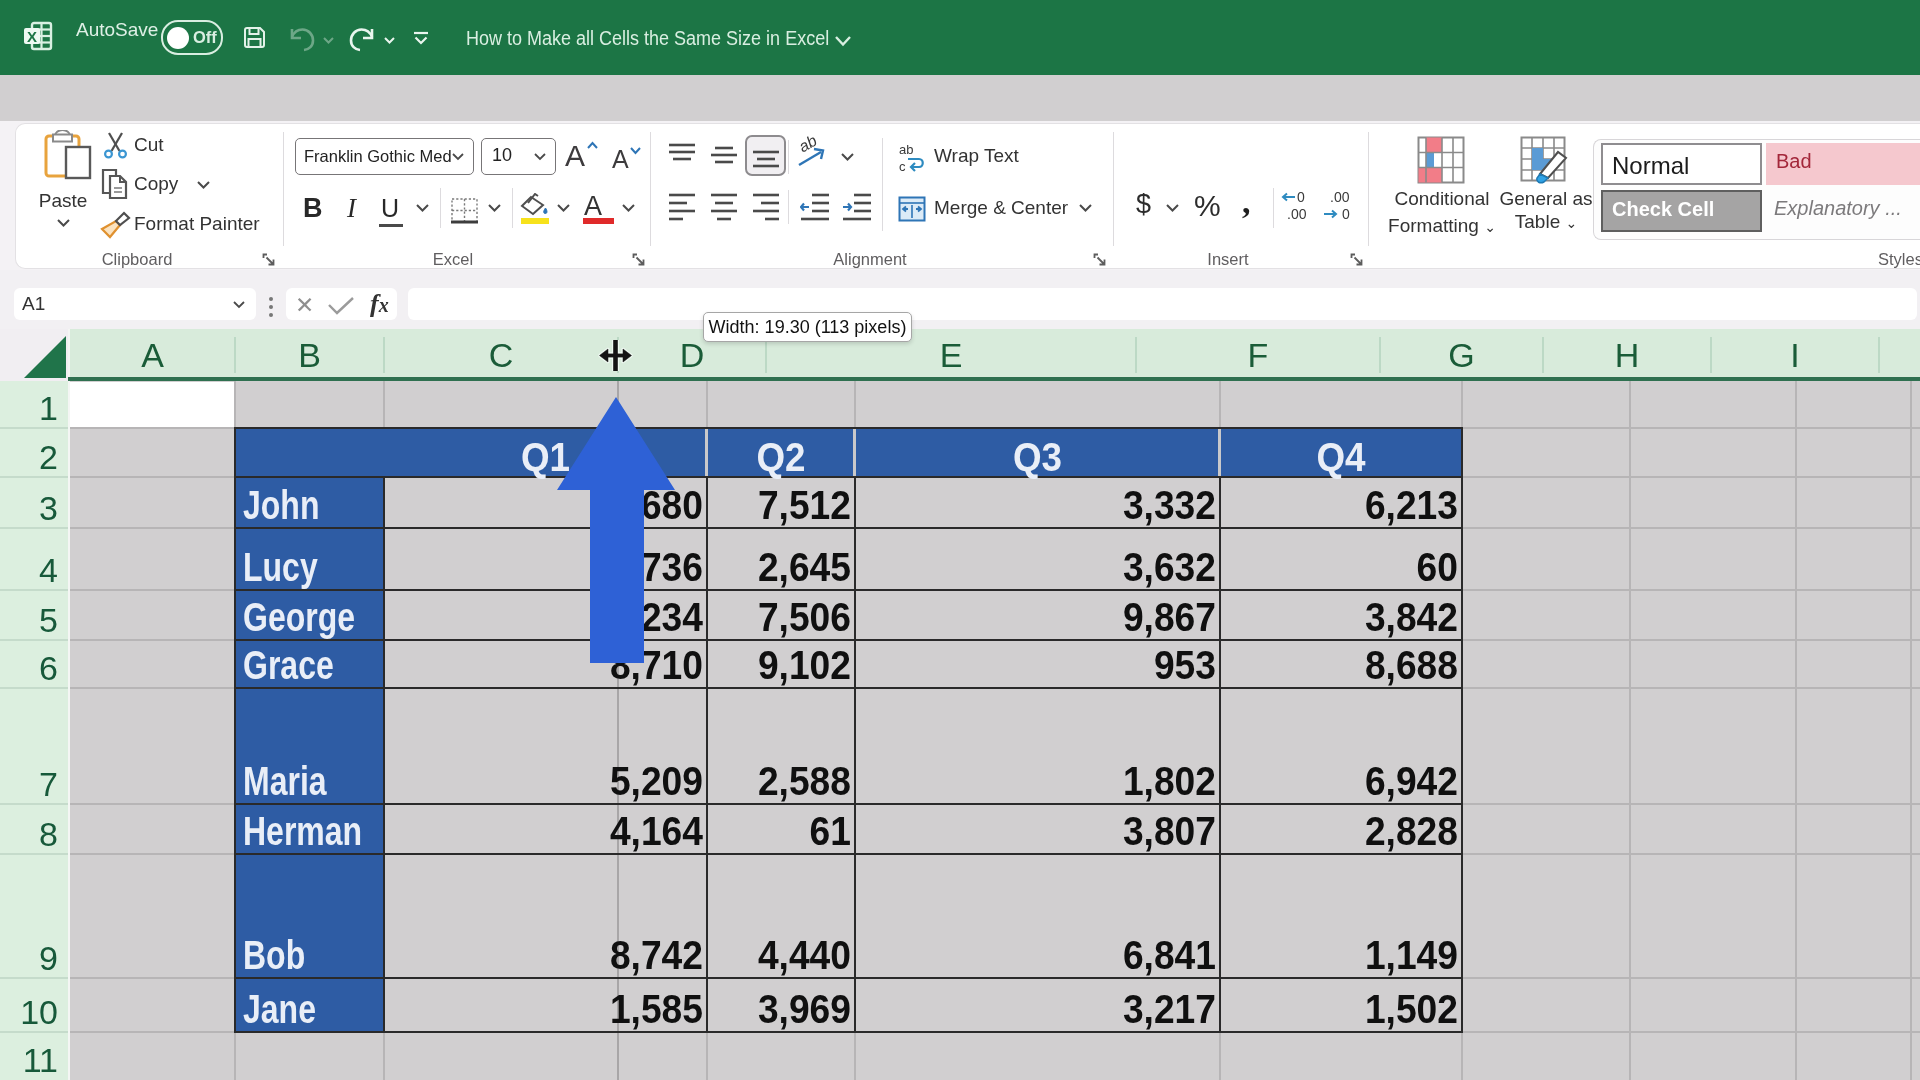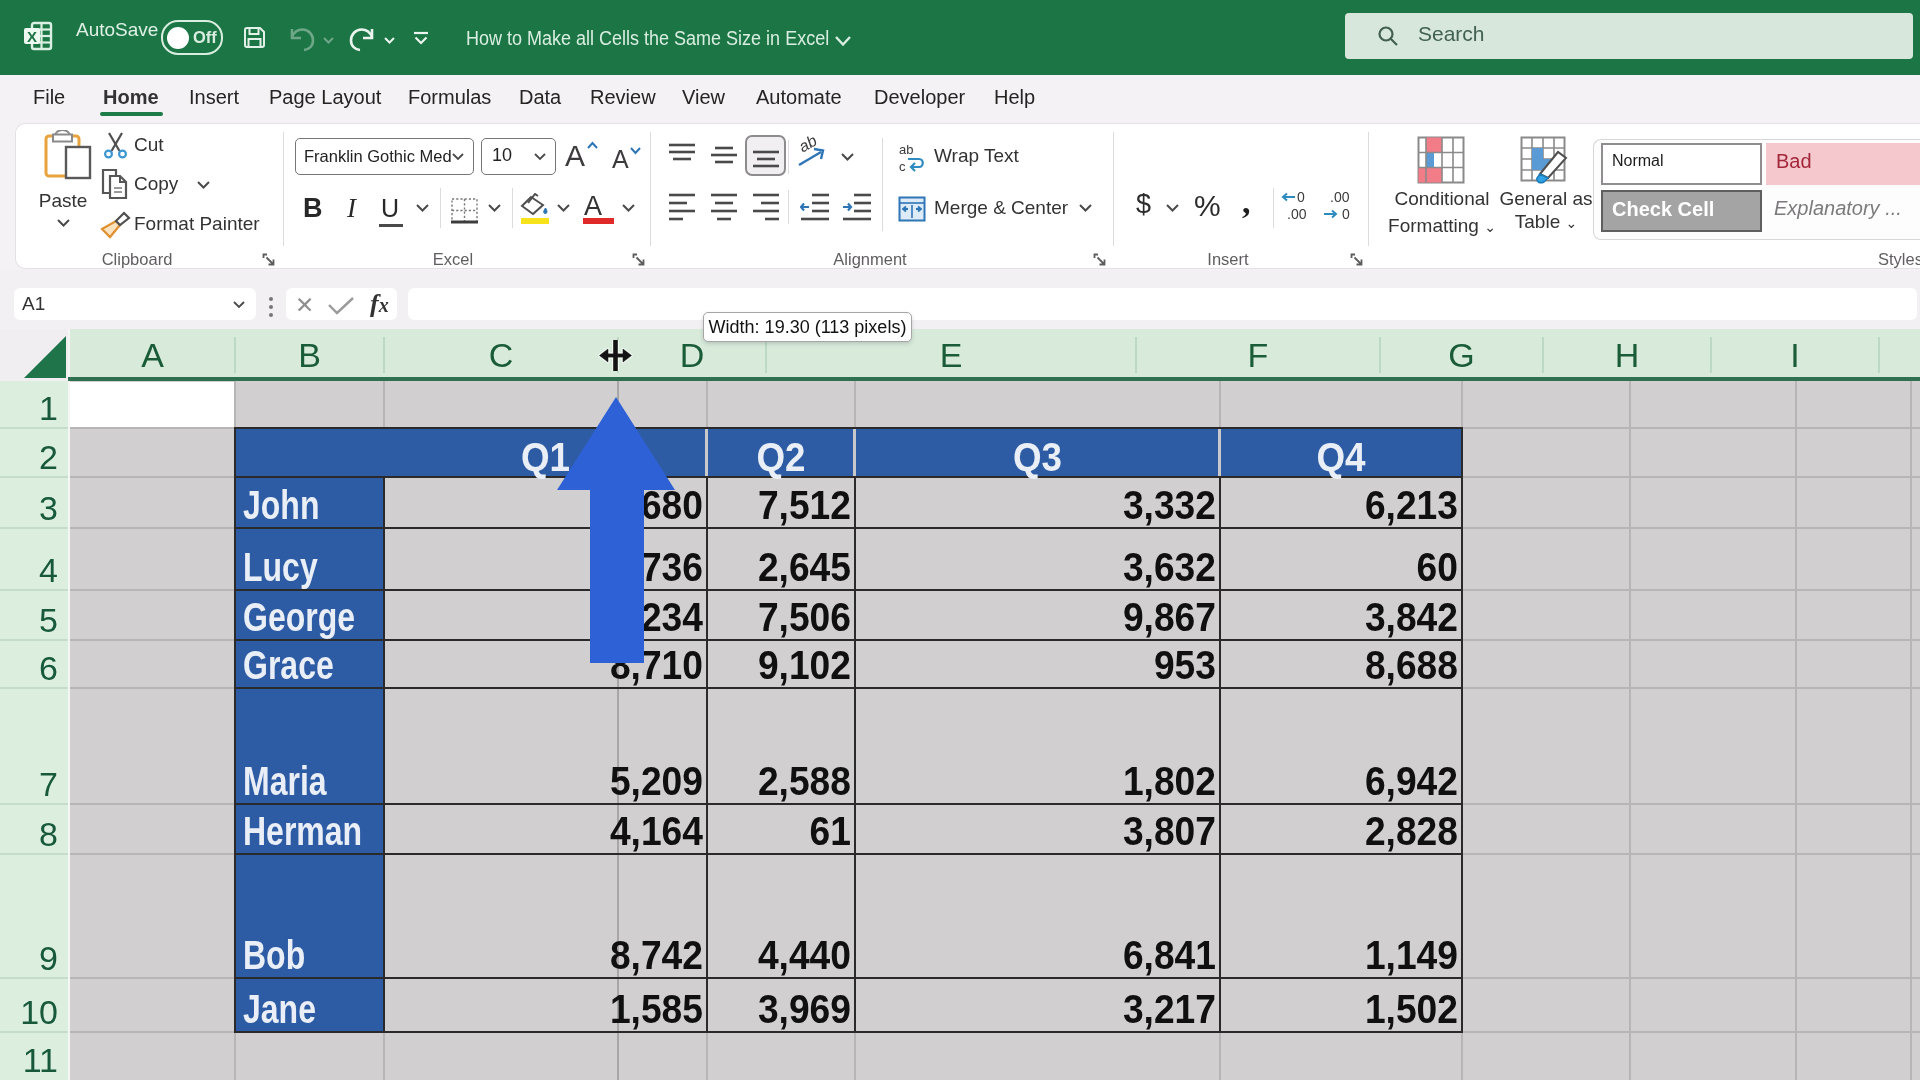--- a/index.html
+++ b/index.html
@@ -86,41 +86,20 @@
 
   <svg class="a" style="left:413px;top:31px" width="16" height="14" viewBox="0 0 16 14">
     <line x1="1" y1="2" x2="15" y2="2" stroke="#e9f5ee" stroke-width="2.2"></line>
     <path d="M2.5 6.5 L8 12 L13.5 6.5" fill="none" stroke="#e9f5ee" stroke-width="2.2"></path>
   </svg>
   <div class="a" id="title" style="left:466px;top:27px;transform:scaleX(.9);transform-origin:0 50%;">How to Make all Cells the Same Size in Excel</div>
   <svg class="a" style="left:834px;top:35px" width="18" height="12" viewBox="0 0 18 12">
         <path d="M2 2 L9 9.5 L16 2" fill="none" stroke="#d9eee1" stroke-width="2.4"></path>
       </svg>
 
-  <div class="a" id="searchbox">
-    <svg class="a" style="left:31px;top:11px" width="24" height="24" viewBox="0 0 24 24">
-      <circle cx="10" cy="10" r="6.5" fill="none" stroke="#41604e" stroke-width="2.2"></circle>
-      <line x1="14.5" y1="14.5" x2="21" y2="21" stroke="#41604e" stroke-width="2.2"></line>
-    </svg>
-    <div class="a" style="left:73px;top:9px;font-size:21px;color:#42614f;">Search</div>
-  </div>
-</div>
-<div class="a" id="menubar">
-  <div class="tab" style="left:33px;">File</div>
-  <div class="tab" style="left:103px;font-weight:bold;color:#333;">Home</div>
-  <div class="a" id="home-ul" style="left:100px;top:37px;width:63px;"></div>
-  <div class="tab" style="left:189px;">Insert</div>
-  <div class="tab" style="left:269px;">Page Layout</div>
-  <div class="tab" style="left:408px;">Formulas</div>
-  <div class="tab" style="left:519px;">Data</div>
-  <div class="tab" style="left:590px;">Review</div>
-  <div class="tab" style="left:682px;">View</div>
-  <div class="tab" style="left:756px;">Automate</div>
-  <div class="tab" style="left:874px;">Developer</div>
-  <div class="tab" style="left:994px;">Help</div>
 </div>
 <div class="a" id="ribbonbg"></div>
 <div class="a" id="ribbon"></div>
 
 <div class="gsep" style="left:283px;"></div>
 <div class="gsep" style="left:650px;"></div>
 <div class="gsep" style="left:1113px;"></div>
 <div class="gsep" style="left:1368px;"></div>
 <div class="glabel" style="left:77px;width:120px;">Clipboard</div>
 <div class="glabel" style="left:393px;width:120px;">Excel</div>
@@ -350,21 +329,21 @@
   <line x1="1.5" y1="34" x2="44.5" y2="34" stroke="#8a8a8a" stroke-width="1.6"></line>
   <rect x="12" y="12" width="11" height="22" fill="#5b9bd5"></rect>
   <rect x="23" y="23" width="11" height="11" fill="#5b9bd5"></rect>
   <path d="M20 38 L38 16 L46 22 L28 42 Z" fill="#fff" stroke="#4f4f4f" stroke-width="2"></path>
   <path d="M20 38 L28 42 L24 46 C20 48 16 46 17 42 Z" fill="#30a3e6" stroke="#1f7ab4" stroke-width="1.5"></path>
 </svg>
 <div class="btn-label" style="left:1487px;top:188px;width:118px;text-align:center;">General as</div>
 <div class="btn-label" style="left:1487px;top:211px;width:118px;text-align:center;">Table <span style="font-size:14px;">⌄</span></div>
 <div class="a" style="left:1593px;top:139px;width:327px;height:101px;background:#fdfdfd;border:1px solid #d8d6d9;border-right:none;border-radius:8px 0 0 8px;box-sizing:border-box;"></div>
 <div class="a" style="left:1601px;top:143px;width:161px;height:42px;background:#fff;border:2.4px solid #8f8d90;box-sizing:border-box;">
-  <div style="position:absolute;left:9px;top:7px;font-size:16px;color:#1c1c1c;">Normal</div>
+  <div style="position:absolute;left:9px;top:7px;font-size:24px;color:#1c1c1c;">Normal</div>
     </div>
 <div class="a" style="left:1766px;top:143px;width:154px;height:42px;background:#f5c8ce;">
   <div style="position:absolute;left:10px;top:7px;font-size:20px;color:#a3273a;">Bad</div>
     </div>
 <div class="a" style="left:1601px;top:190px;width:161px;height:42px;background:#a5a4a4;border:2.4px solid #5f5f5f;box-sizing:border-box;">
   <div style="position:absolute;left:9px;top:6px;font-size:20px;font-weight:bold;color:#fff;">Check Cell</div>
     </div>
 <div class="a" style="left:1766px;top:190px;width:154px;height:42px;background:#fdfdfd;">
   <div style="position:absolute;left:8px;top:7px;font-size:20px;font-style:italic;color:#7c7a7c;">Explanatory ...</div>
     </div>

